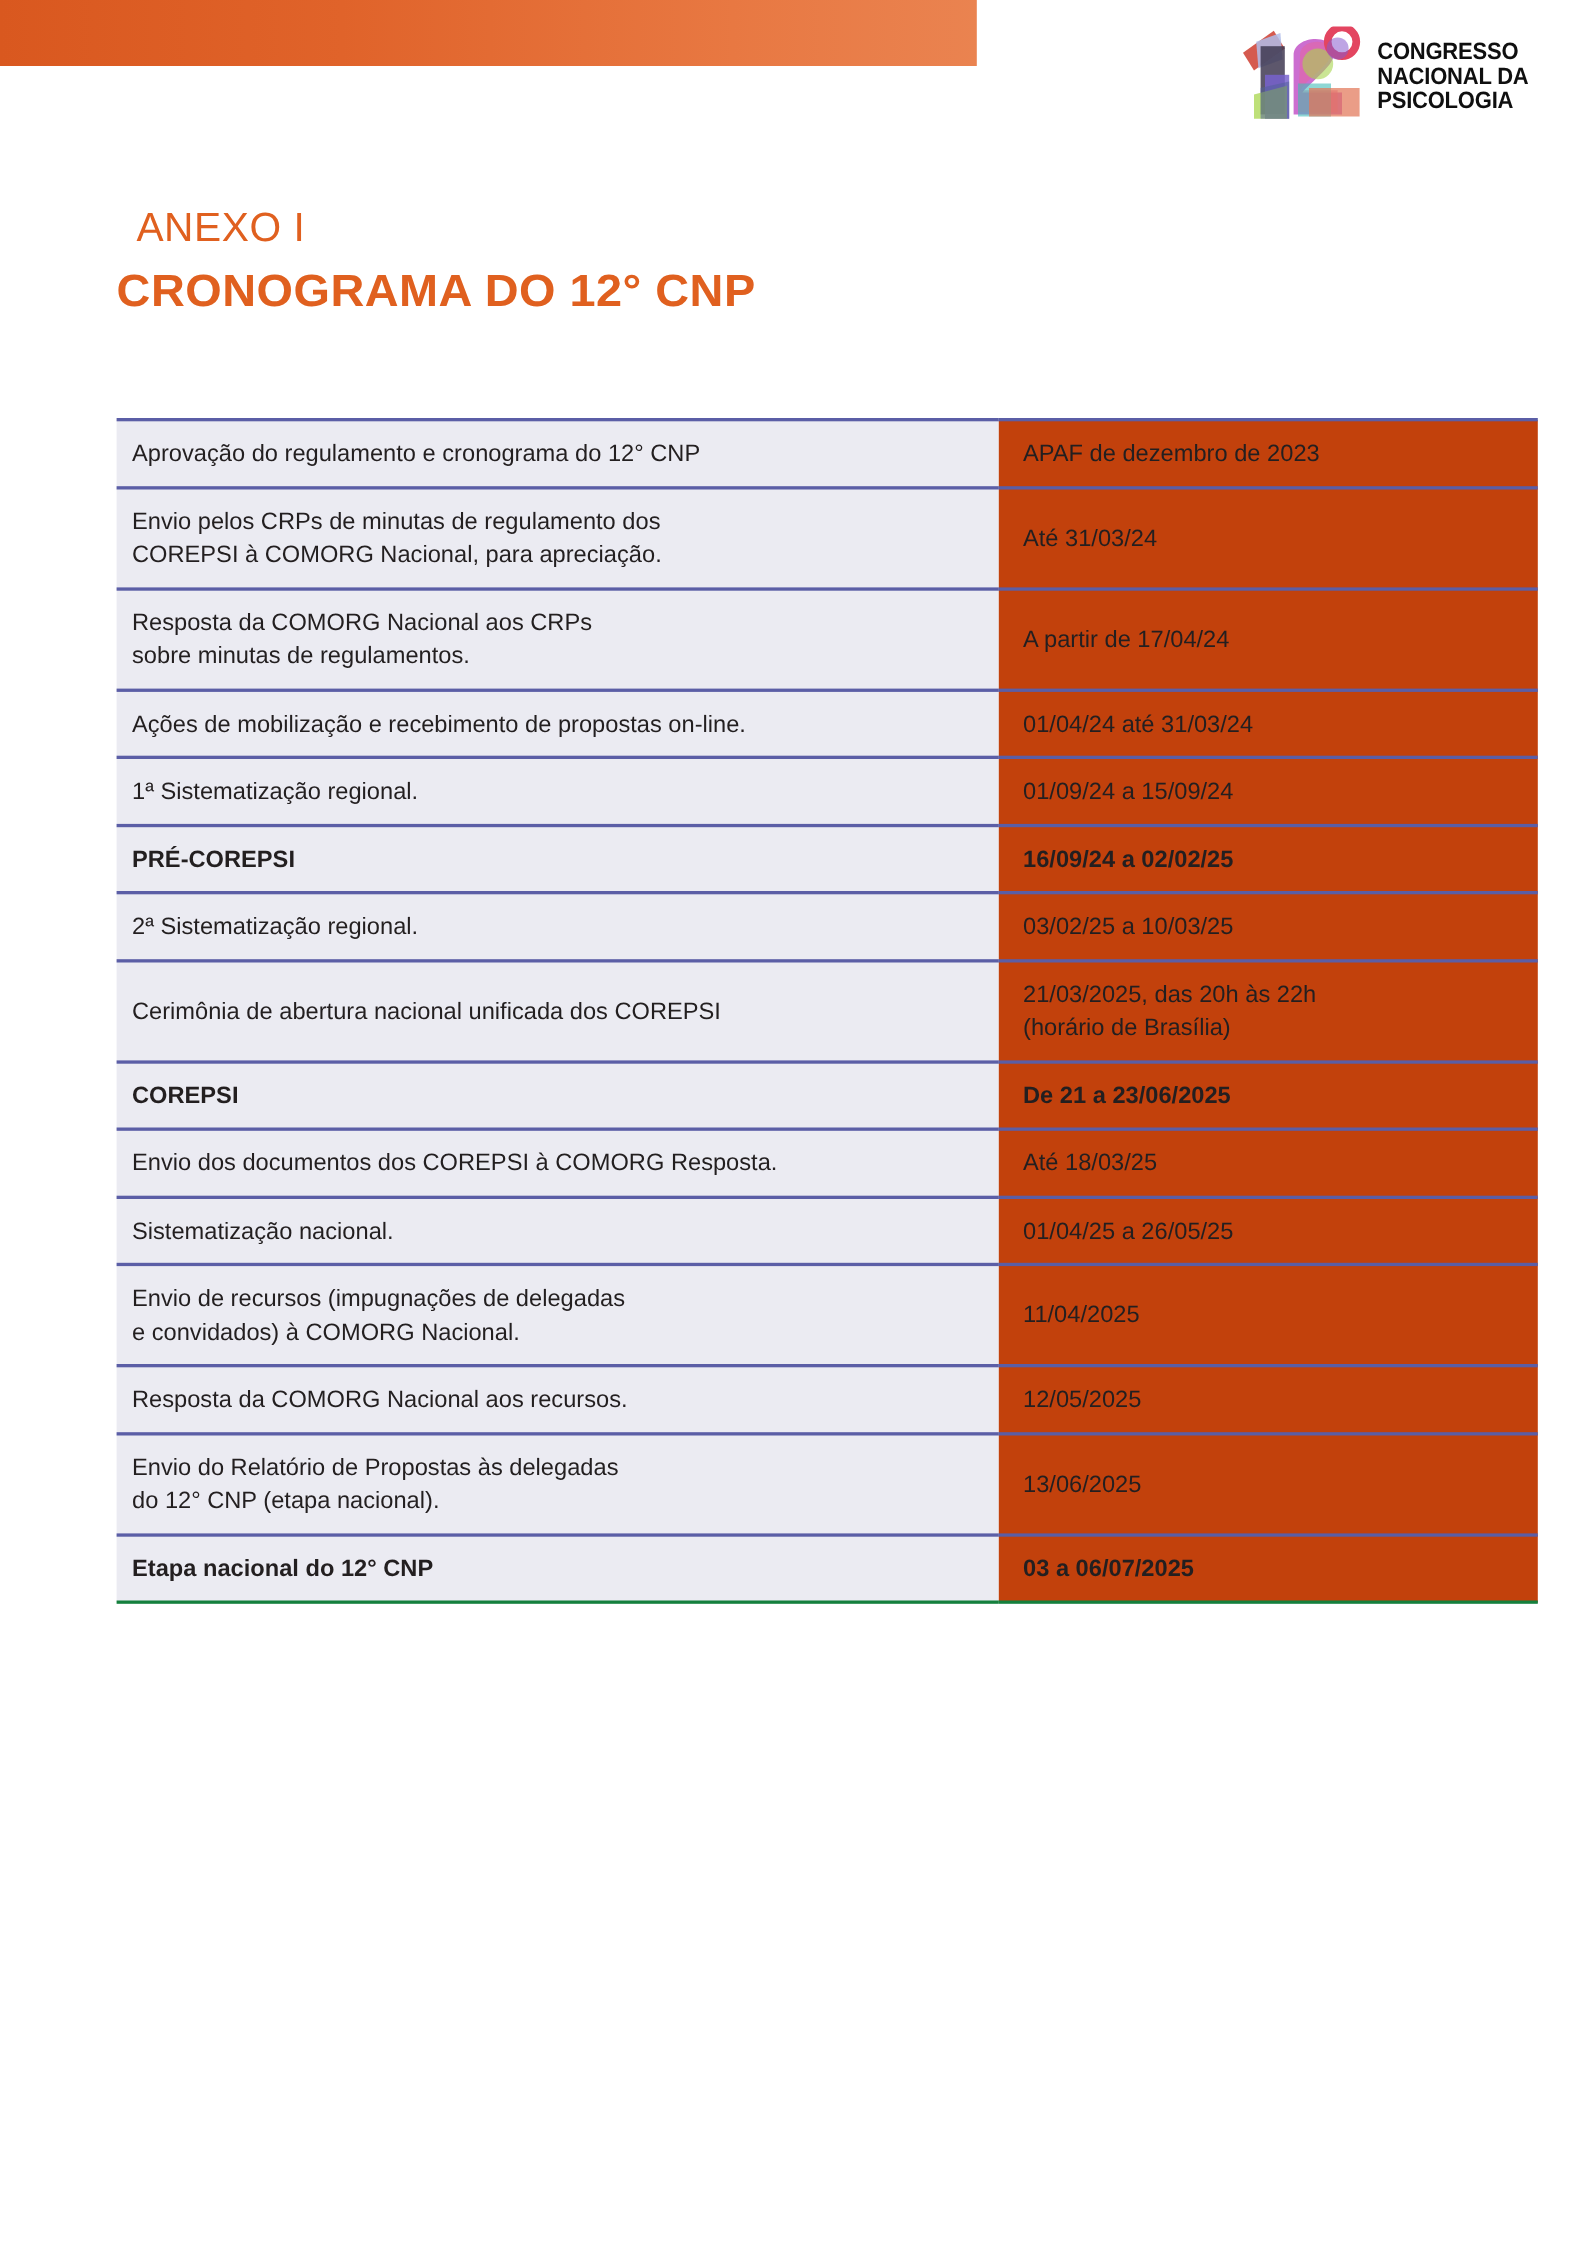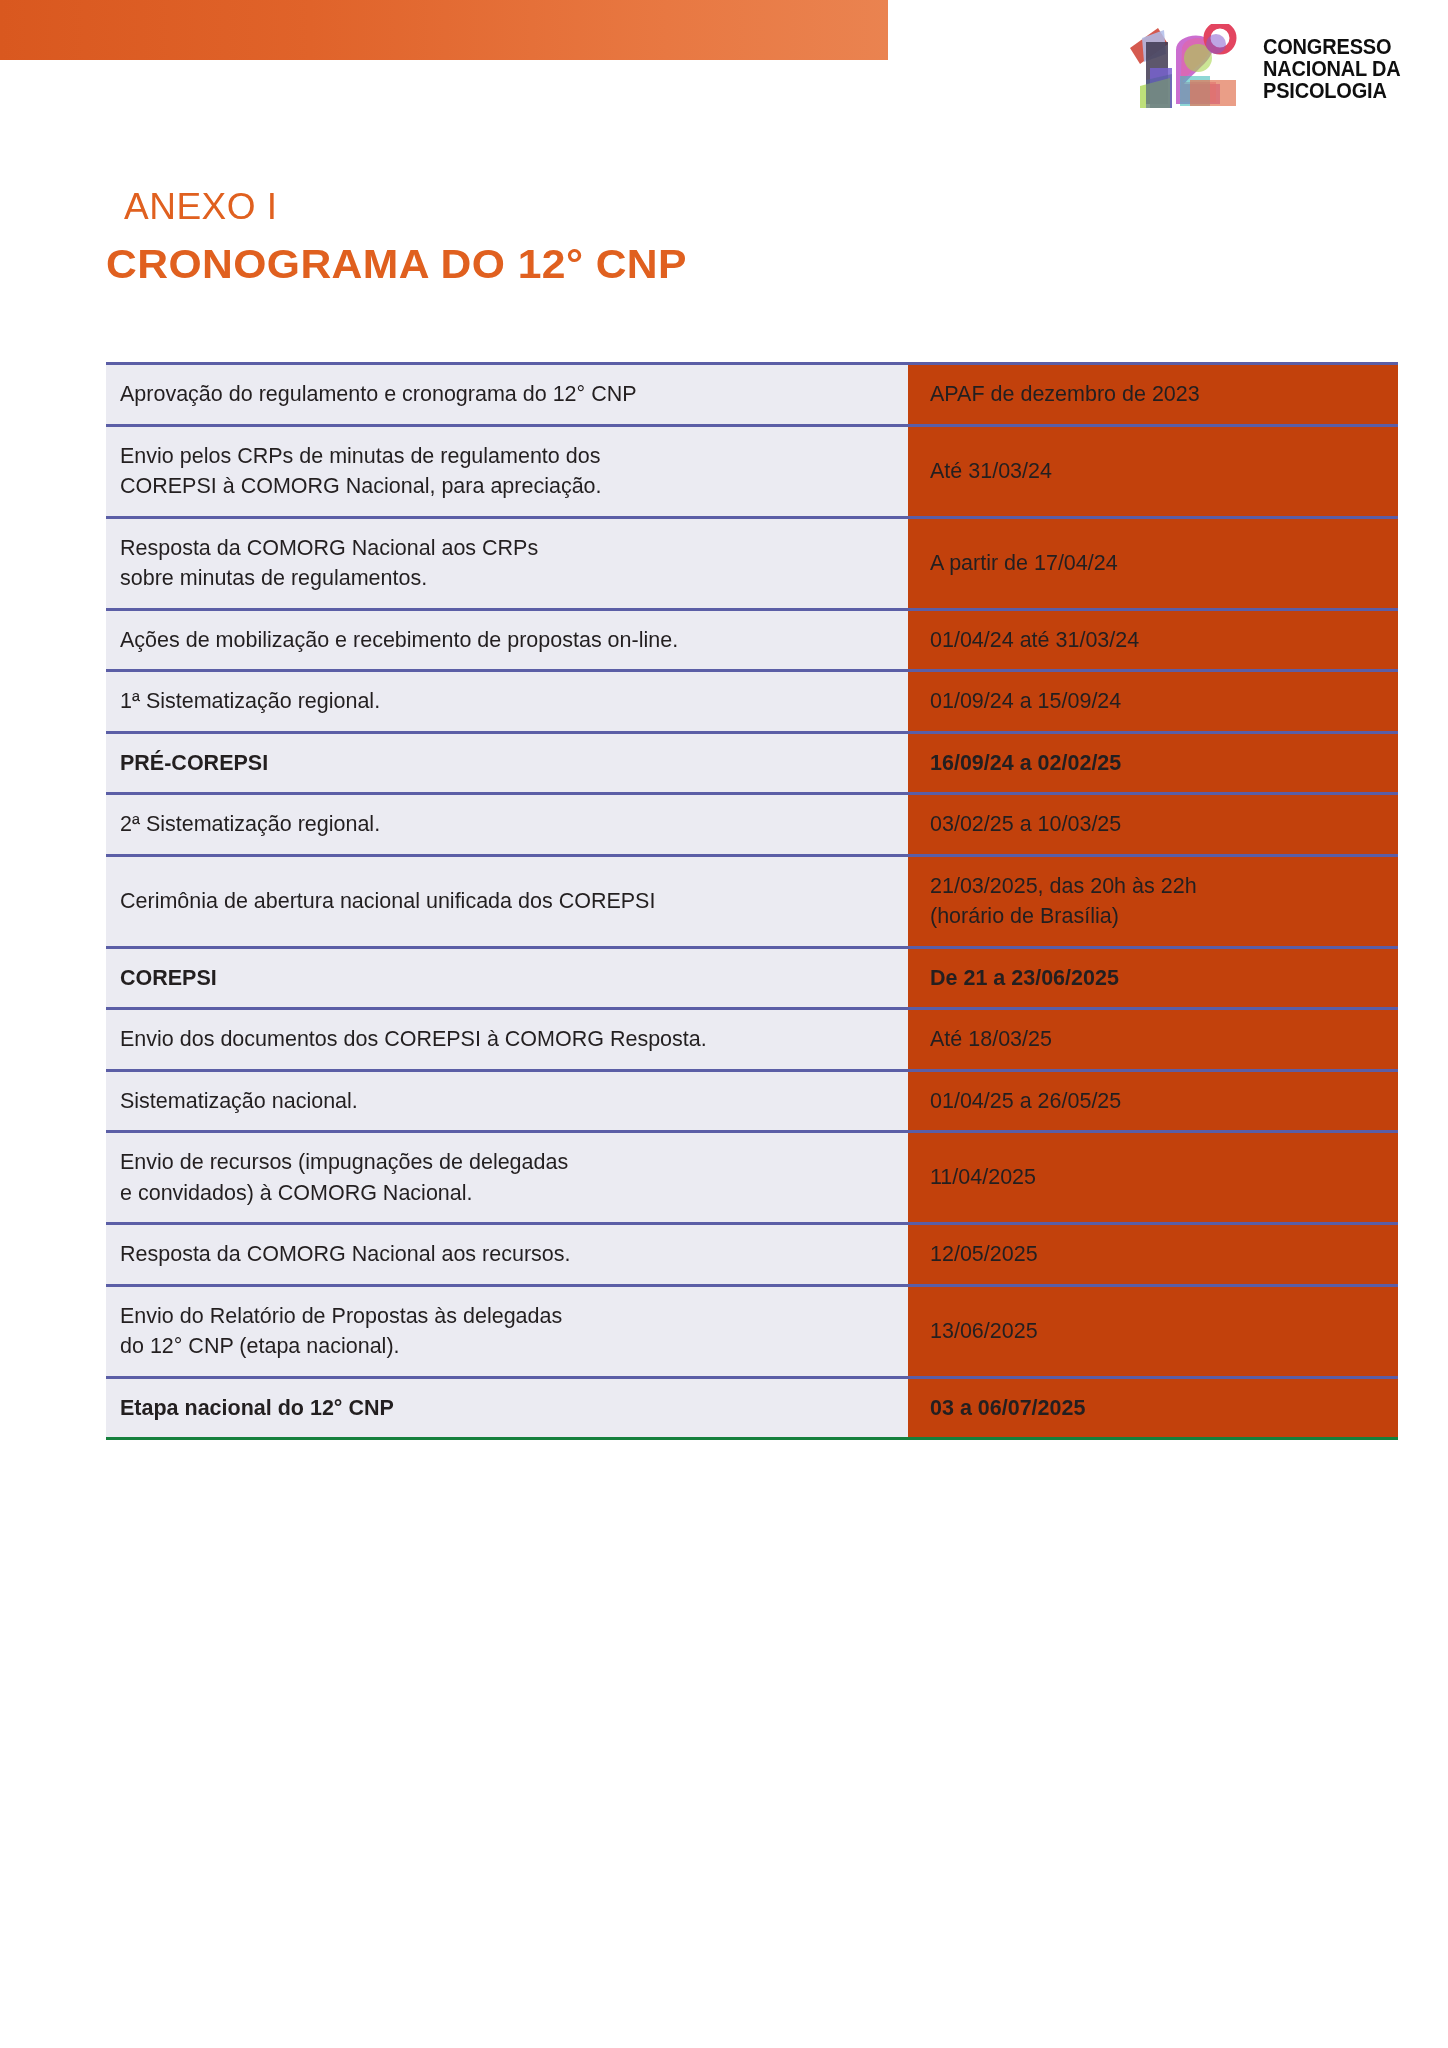--- a/index.html
+++ b/index.html
@@ -28,21 +28,21 @@
 
   
   .logo {
     position: absolute;
     right: 48px;
     top: 24px;
     width: 276px;
     height: 92px;
     display: flex;
     align-items: center;
-    gap: 21px;
+    gap: 10px;
   }
   .logo-mark {
     width: 118px;
     height: 92px;
     position: relative;
     flex: 0 0 auto;
   }
   .logo-mark svg { display: block; }
   .logo-words {
     display: flex;
@@ -83,21 +83,21 @@
     letter-spacing: 0.4px;
     line-height: 1;
     transform: scaleX(1.04);
     transform-origin: left top;
   }
 
   
   .timetable {
     position: absolute;
     left: 106px;
-    top: 362px;
+    top: 380px;
     width: 1228px;
     border-collapse: collapse;
     table-layout: fixed;
     padding-left: 20px;
   }
   .timetable td {
     padding: 0;
     vertical-align: middle;
     border-top: 3px solid #5b5ea6;
     border-bottom: 3px solid #15803d;

